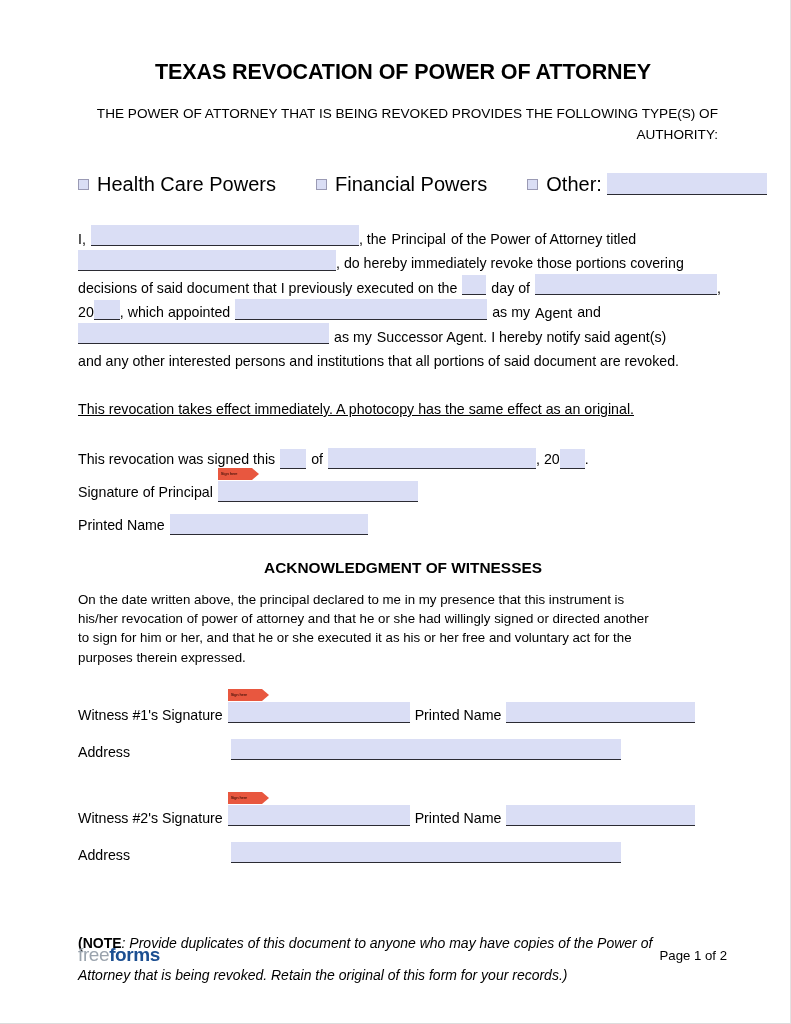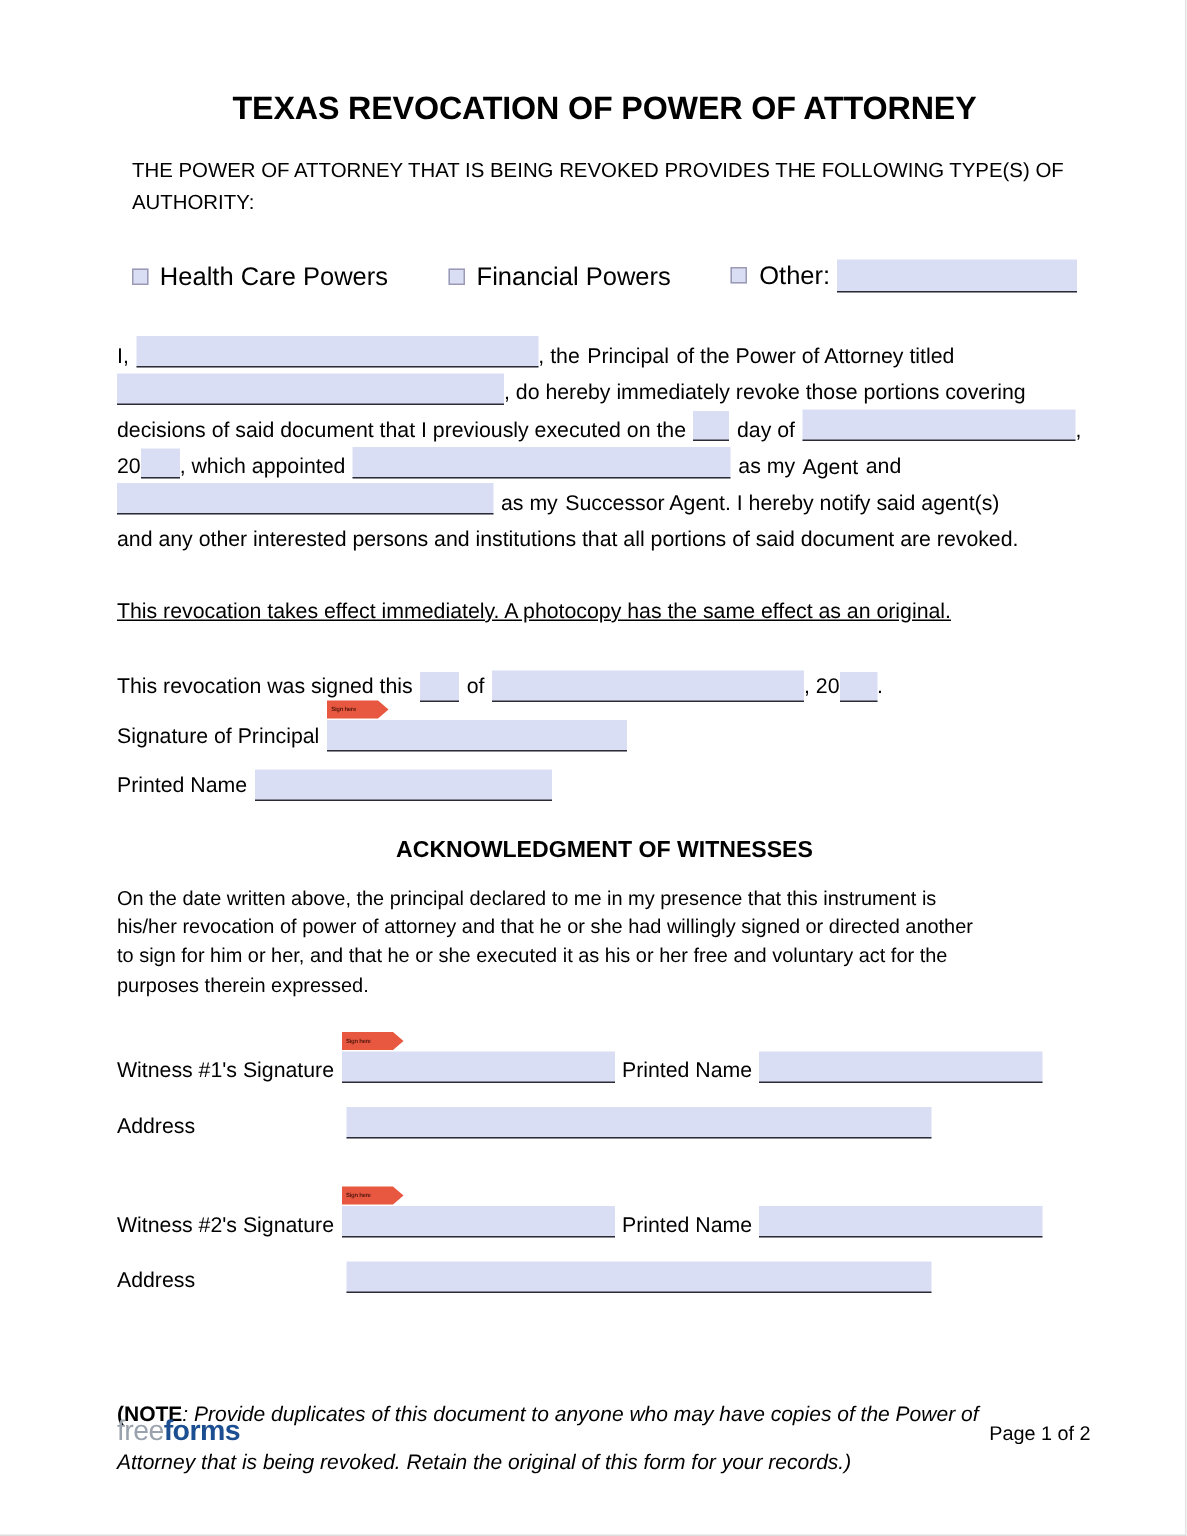--- a/index.html
+++ b/index.html
@@ -38,34 +38,34 @@
   .doc-title {
     text-align: center;
     font-size: 21.5px;
     font-weight: bold;
     letter-spacing: -0.1px;
     margin-top: 60px;
     line-height: 1.2;
   }
 
   .doc-subtitle {
-    text-align: left;
+    text-align: right;
     font-size: 13.6px;
     line-height: 1.55;
     margin-top: 17px;
     padding: 0 10px;
   }
 
   
   .checkbox-row {
     margin-top: 28px;
     display: flex;
     align-items: flex-end;
-    justify-content: center;
-    font-size: 17px;
+    justify-content: space-between;
+    font-size: 20px;
   }
   .cbgroup {
     display: flex;
     align-items: center;
   }
   .cbgroup + .cbgroup { margin-left: 40px; }
   .checkbox {
     width: 11px;
     height: 11px;
     background: #dadef5;

